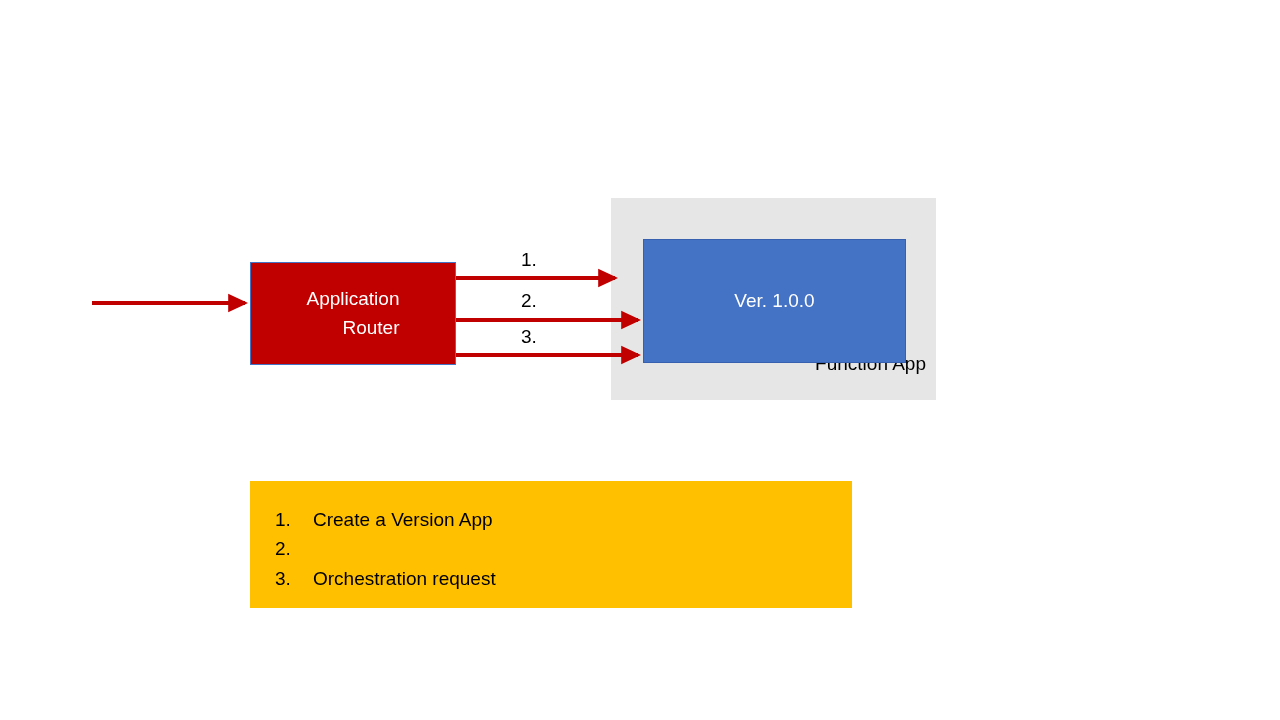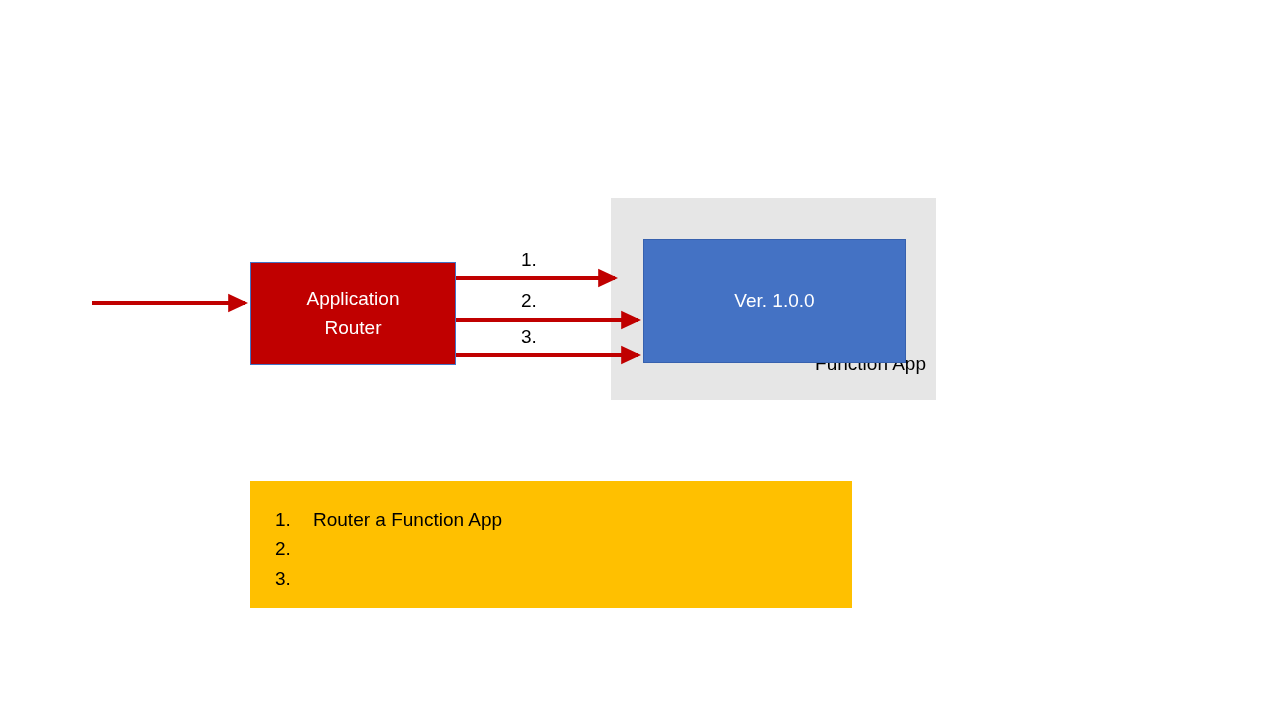--- a/index.html
+++ b/index.html
@@ -52,21 +52,21 @@
     border: 1px solid #4472C4;
     box-sizing: border-box;
     display: flex;
     align-items: center;
     justify-content: center;
   }
   .router-label {
     color: #ffffff;
     font-size: 19px;
     line-height: 1.5;
-    text-align: center;
+    text-align: right;
     white-space: pre-line;
   }
 
   
   .version-box {
     position: absolute;
     left: 643px;
     top: 239px;
     width: 263px;
     height: 124px;
@@ -172,24 +172,25 @@
   </svg>
 
   <span class="step-caption cap-1">1.</span>
   <span class="step-caption cap-2">2.</span>
   <span class="step-caption cap-3">3.</span>
 
   <div class="legend-box">
     <ul class="legend-list">
       <li class="legend-item">
         <span class="legend-num">1.</span>
-        <span class="legend-text">Router a Function App</span>
+        <span class="legend-text">Create a Version App</span>
       </li>
       <li class="legend-item">
         <span class="legend-num">2.</span>
       </li>
       <li class="legend-item">
         <span class="legend-num">3.</span>
+        <span class="legend-text">Orchestration request</span>
       </li>
     </ul>
   </div>
 
 </div>
 
 </body></html>

